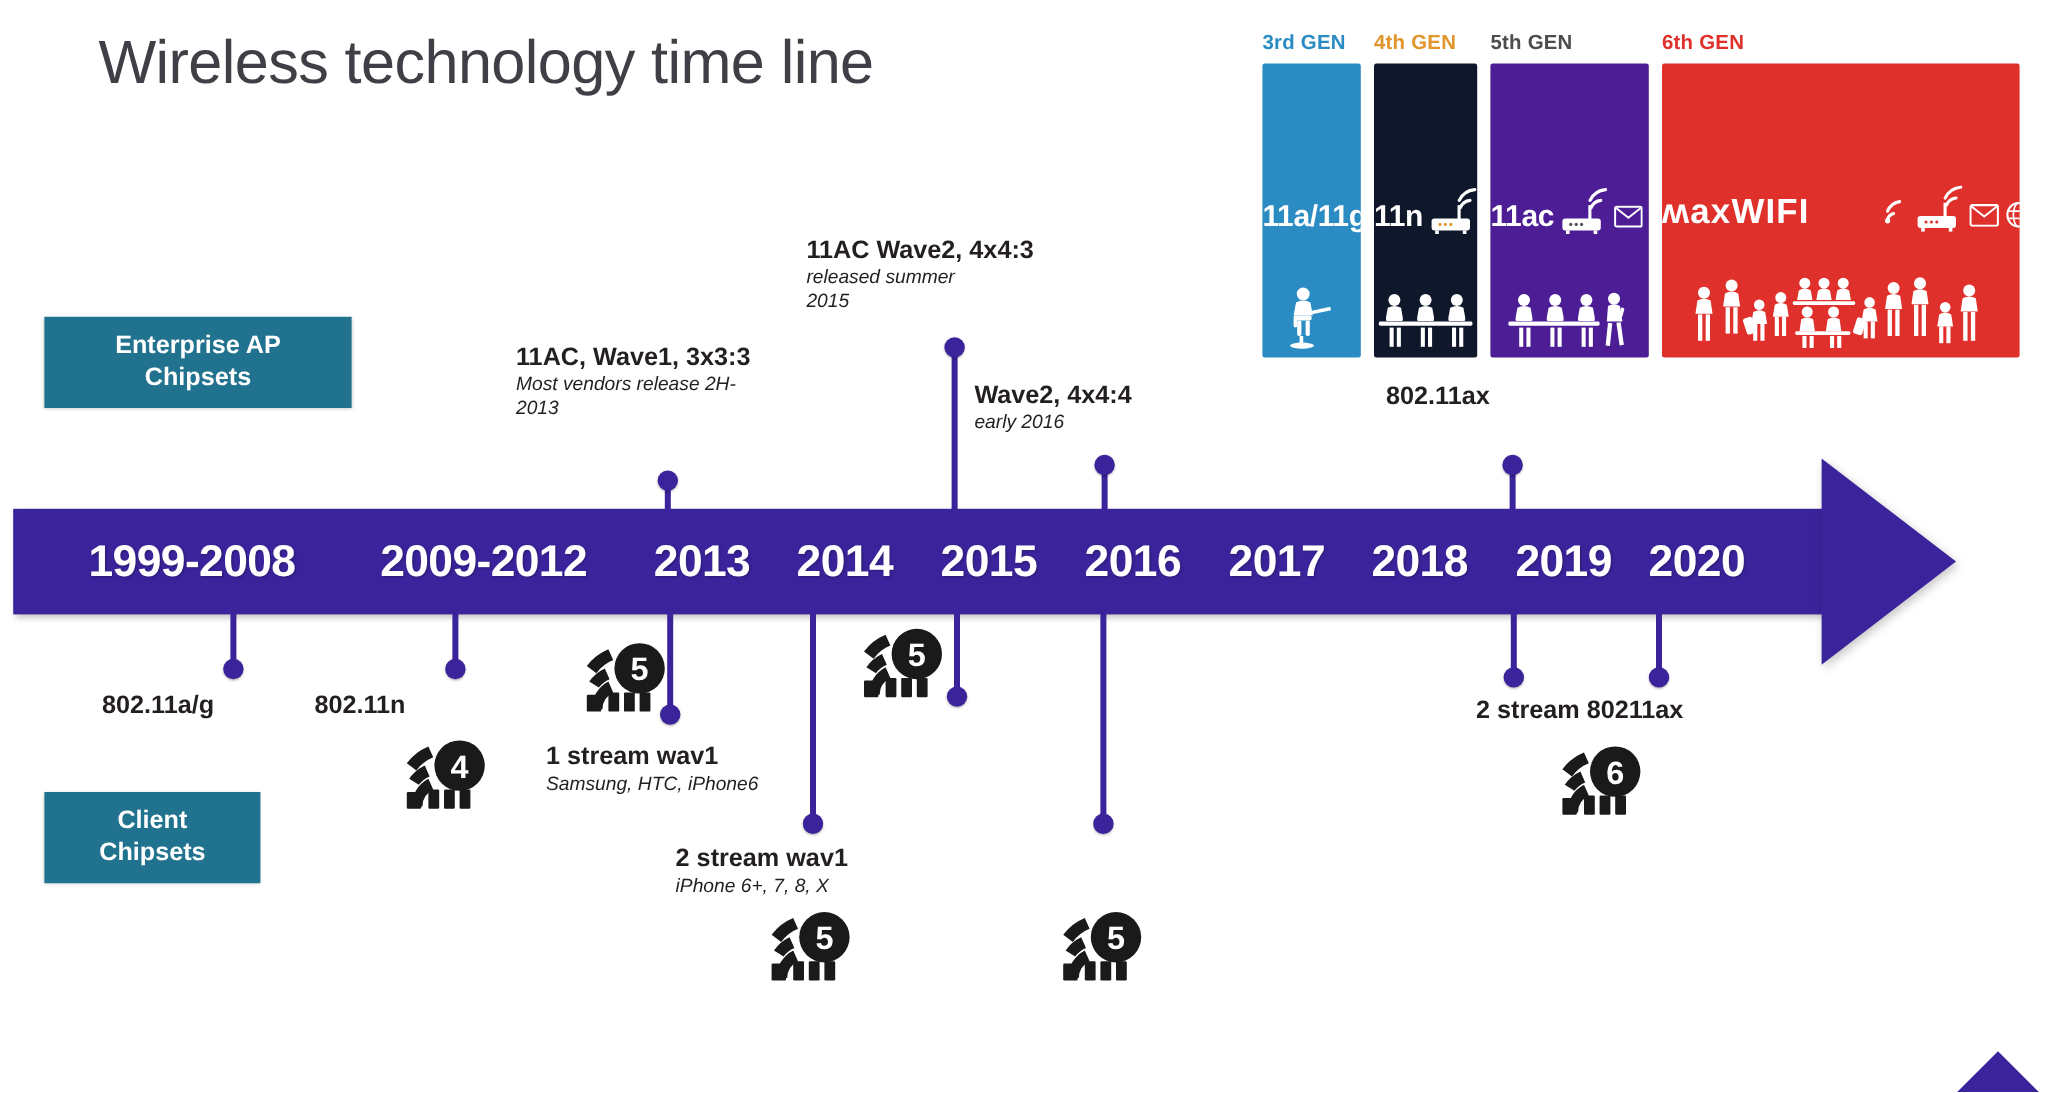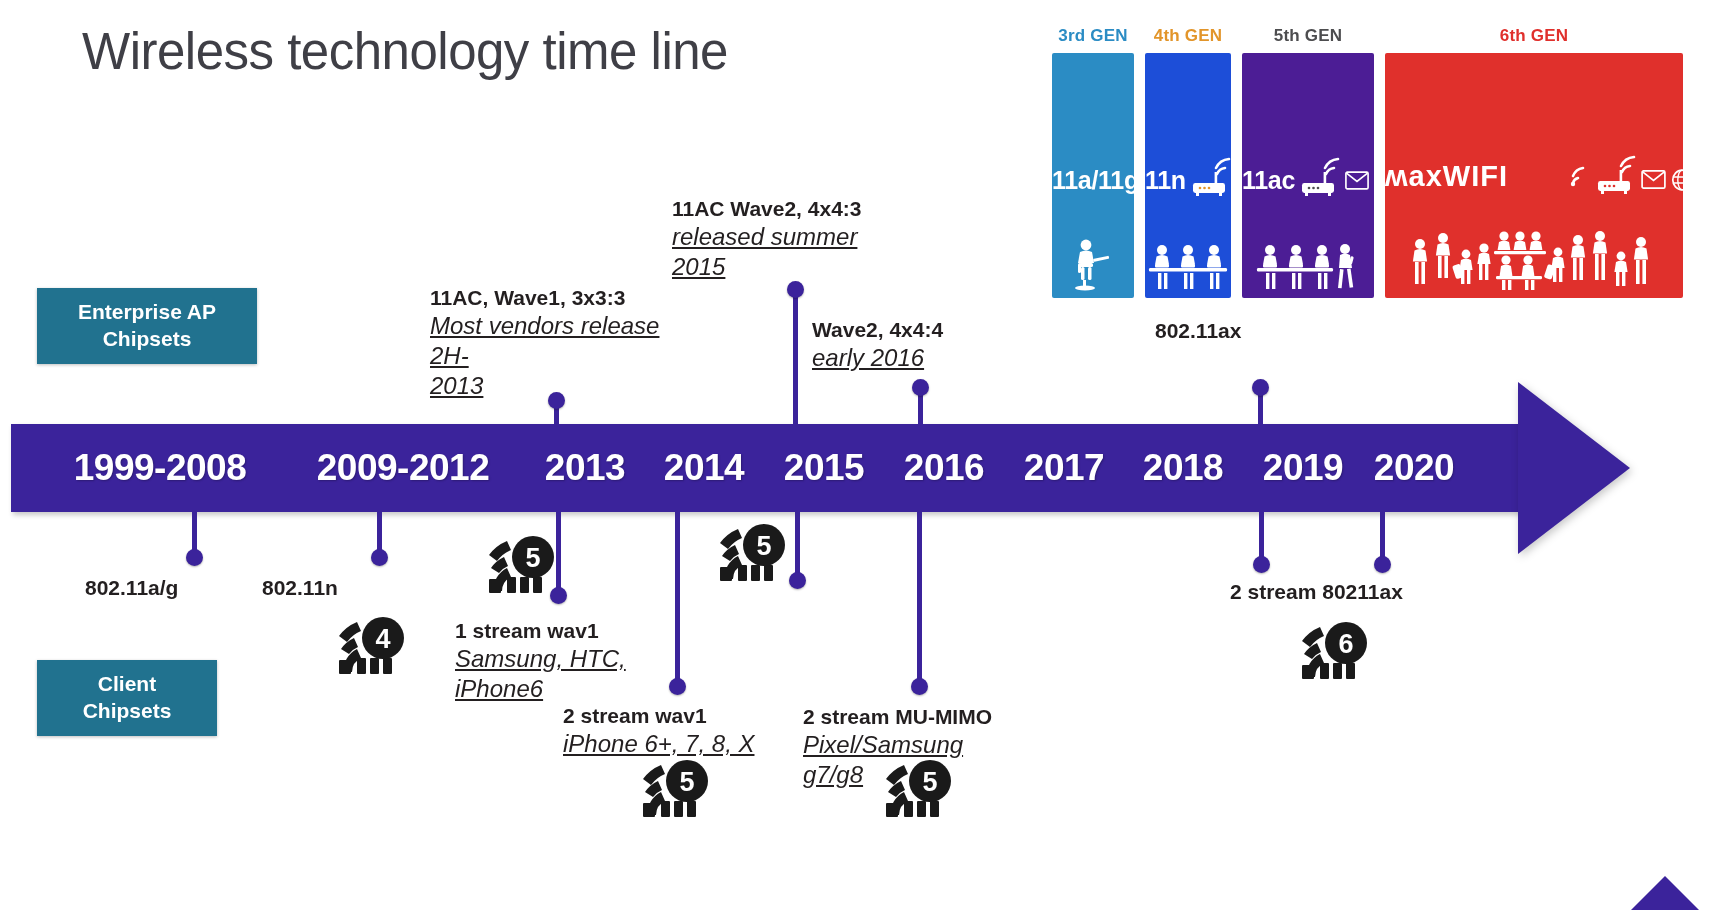--- a/index.html
+++ b/index.html
@@ -34,21 +34,21 @@
   
   #gen-panels {
     position: absolute;
     left: 1052px;
     top: 26px;
     height: 280px;
     display: flex;
     align-items: flex-start;
     gap: 11px;
   }
-  .gen-col { display: flex; flex-direction: column; align-items: center; }
+  .gen-col { display: flex; flex-direction: column; align-items: flex-start; }
   .gen-head {
     font-size: 17px;
     font-weight: bold;
     letter-spacing: 0.2px;
     margin-bottom: 7px;
     white-space: nowrap;
   }
   .gen-body {
     position: relative;
     height: 245px;
@@ -92,21 +92,21 @@
     color: #ffffff;
     font-weight: bold;
     font-size: 21px;
     line-height: 1.28;
     text-align: center;
     display: flex;
     align-items: center;
     justify-content: center;
     box-shadow: 0 1px 3px rgba(0,0,0,0.25);
   }
-  #box-enterprise { left: 37px;  top: 288px; width: 220px; height: 76px; }
+  #box-enterprise { left: 37px;  top: 264px; width: 256px; height: 76px; }
   #box-client     { left: 37px;  top: 660px; width: 180px; height: 76px; }
 
   
   #timeline {
     position: absolute;
     left: 11px;
     top: 424px;
     width: 1530px;
     height: 88px;
     background: #3B239B;
@@ -166,25 +166,24 @@
     position: absolute;
     color: #231f20;
     white-space: nowrap;
   }
   .anno .a-title {
     font-size: 21px;
     font-weight: bold;
     line-height: 1.22;
   }
   .anno .a-sub {
-    font-size: 24px;
+    font-size: 16px;
     font-style: italic;
     line-height: 1.25;
     white-space: pre-line;
-    text-decoration: underline;
   }
 
   
   .wifi-badge { position: absolute; }
 
   
   #corner-mark {
     position: absolute;
     left: 1631px;
     top: 876px;
@@ -245,21 +244,21 @@
               <ellipse cx="16" cy="52" rx="10" ry="2.6"></ellipse>
               <rect x="9" y="27" width="3" height="10" rx="1.5"></rect>
             </g>
           </svg>
         </div>
       </div>
     </div>
 
     <div class="gen-col">
       <div class="gen-head" style="color:#E2952A">4th GEN</div>
-      <div class="gen-body" style="background:#1d4ed8;width:86px">
+      <div class="gen-body" style="background:#0f172a;width:86px">
         <div class="gen-title">11n</div>
         <div class="gen-router">
           <svg width="50" height="44" viewBox="0 0 50 44">
             <g fill="none" stroke="#fff" stroke-width="2.6" stroke-linecap="round">
               <path d="M31 18 a10 10 0 0 1 8 -6"></path>
               <path d="M30 12 a16 16 0 0 1 13 -9"></path>
             </g>
             <rect x="28.6" y="16" width="2.6" height="12" fill="#fff"></rect>
             <rect x="7" y="27" width="32" height="10" rx="2.4" fill="#fff"></rect>
             <g fill="#E2952A">
@@ -640,24 +639,20 @@
     <div class="a-title">1 stream wav1</div>
     <div class="a-sub">Samsung, HTC, iPhone6</div>
   </div>
 
   <div class="anno" style="left:563px; top:703px; width:224px;">
     <div class="a-title">2 stream wav1</div>
     <div class="a-sub">iPhone 6+, 7, 8, X</div>
   </div>
 
 
-  <div class="anno" style="left:803px; top:704px; width:216px;">
-    <div class="a-title">2 stream MU-MIMO</div>
-    <div class="a-sub">Pixel/Samsung g7/g8</div>
-  </div>
 
   <div class="anno" style="left:1230px; top:579px; width:200px;">
     <div class="a-title">2 stream 80211ax</div>
   </div>
 
   <div class="wifi-badge" style="left:337px; top:616px;">
     <svg width="70" height="62" viewBox="0 0 70 62">
       <g fill="#1a1a1a">
         <path d="M2 20 a42 42 0 0 1 18 -14 l4 9 a32 32 0 0 0 -14 11 z"></path>
         <path d="M4 33 a32 32 0 0 1 13 -11 l4 9 a22 22 0 0 0 -9 7 z"></path>

